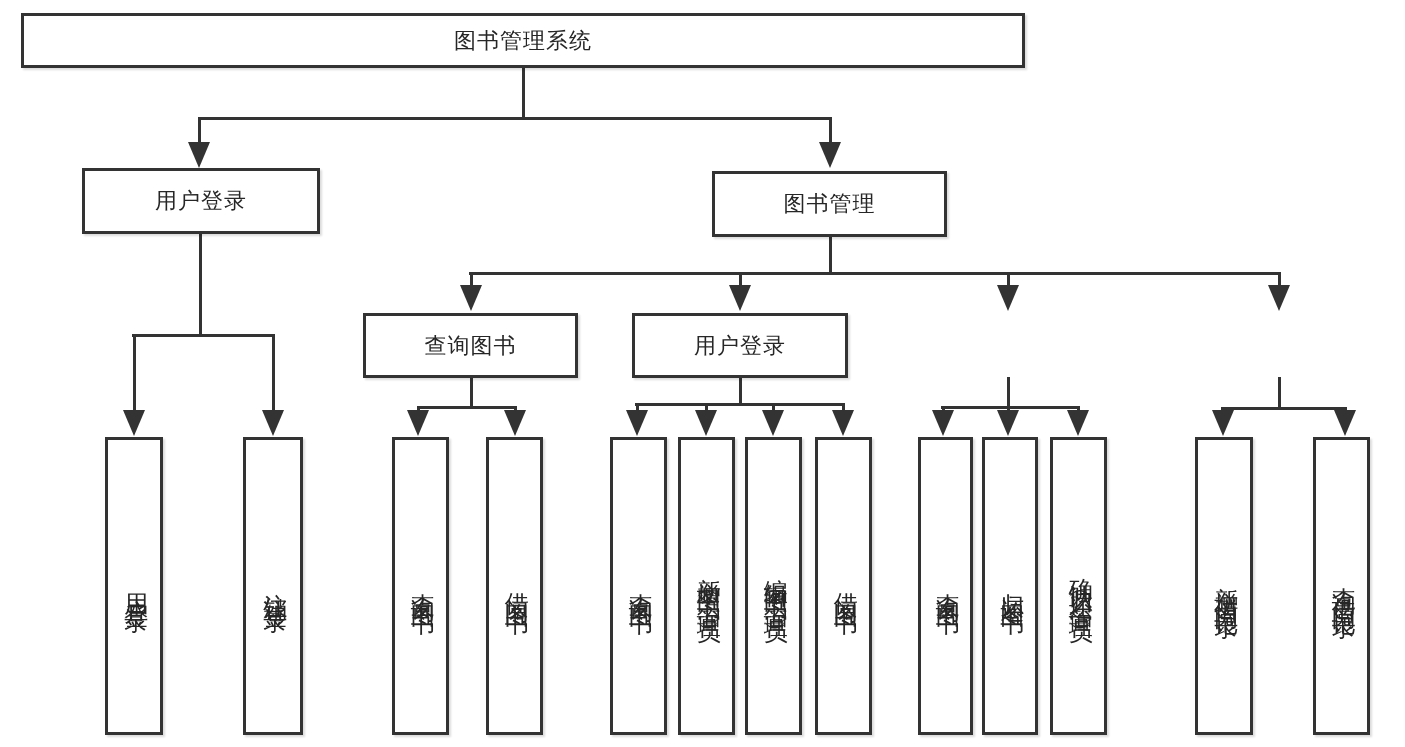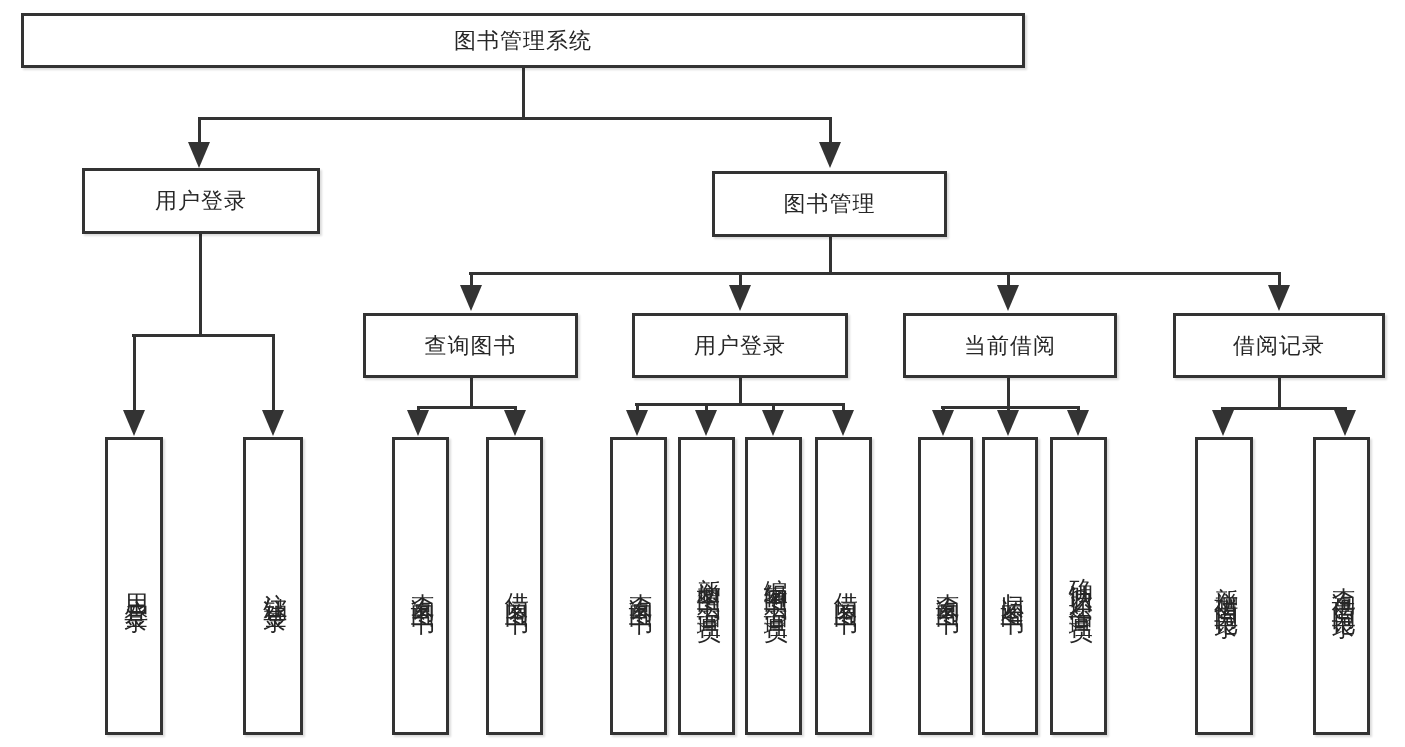--- a/index.html
+++ b/index.html
@@ -105,26 +105,20 @@
   <div class="node h" style="left:712px;top:171px;width:235px;height:66px">
     <span>图书管理</span>
   </div>
 
   <div class="node h" style="left:363px;top:313px;width:215px;height:65px">
     <span>查询图书</span>
   </div>
   <div class="node h" style="left:632px;top:313px;width:216px;height:65px">
     <span>用户登录</span>
   </div>
-  <div class="node h" style="left:903px;top:313px;width:214px;height:65px">
-    <span>当前借阅</span>
-  </div>
-  <div class="node h" style="left:1173px;top:313px;width:212px;height:65px">
-    <span>借阅记录</span>
-  </div>
 
   <div class="node v" style="left:105px;top:437px;width:58px;height:298px">
     <span class="vt">用户登录</span>
   </div>
   <div class="node v" style="left:243px;top:437px;width:60px;height:298px">
     <span class="vt">注销登录</span>
   </div>
 
   <div class="node v" style="left:392px;top:437px;width:57px;height:298px">
     <span class="vt">查询图书</span>

